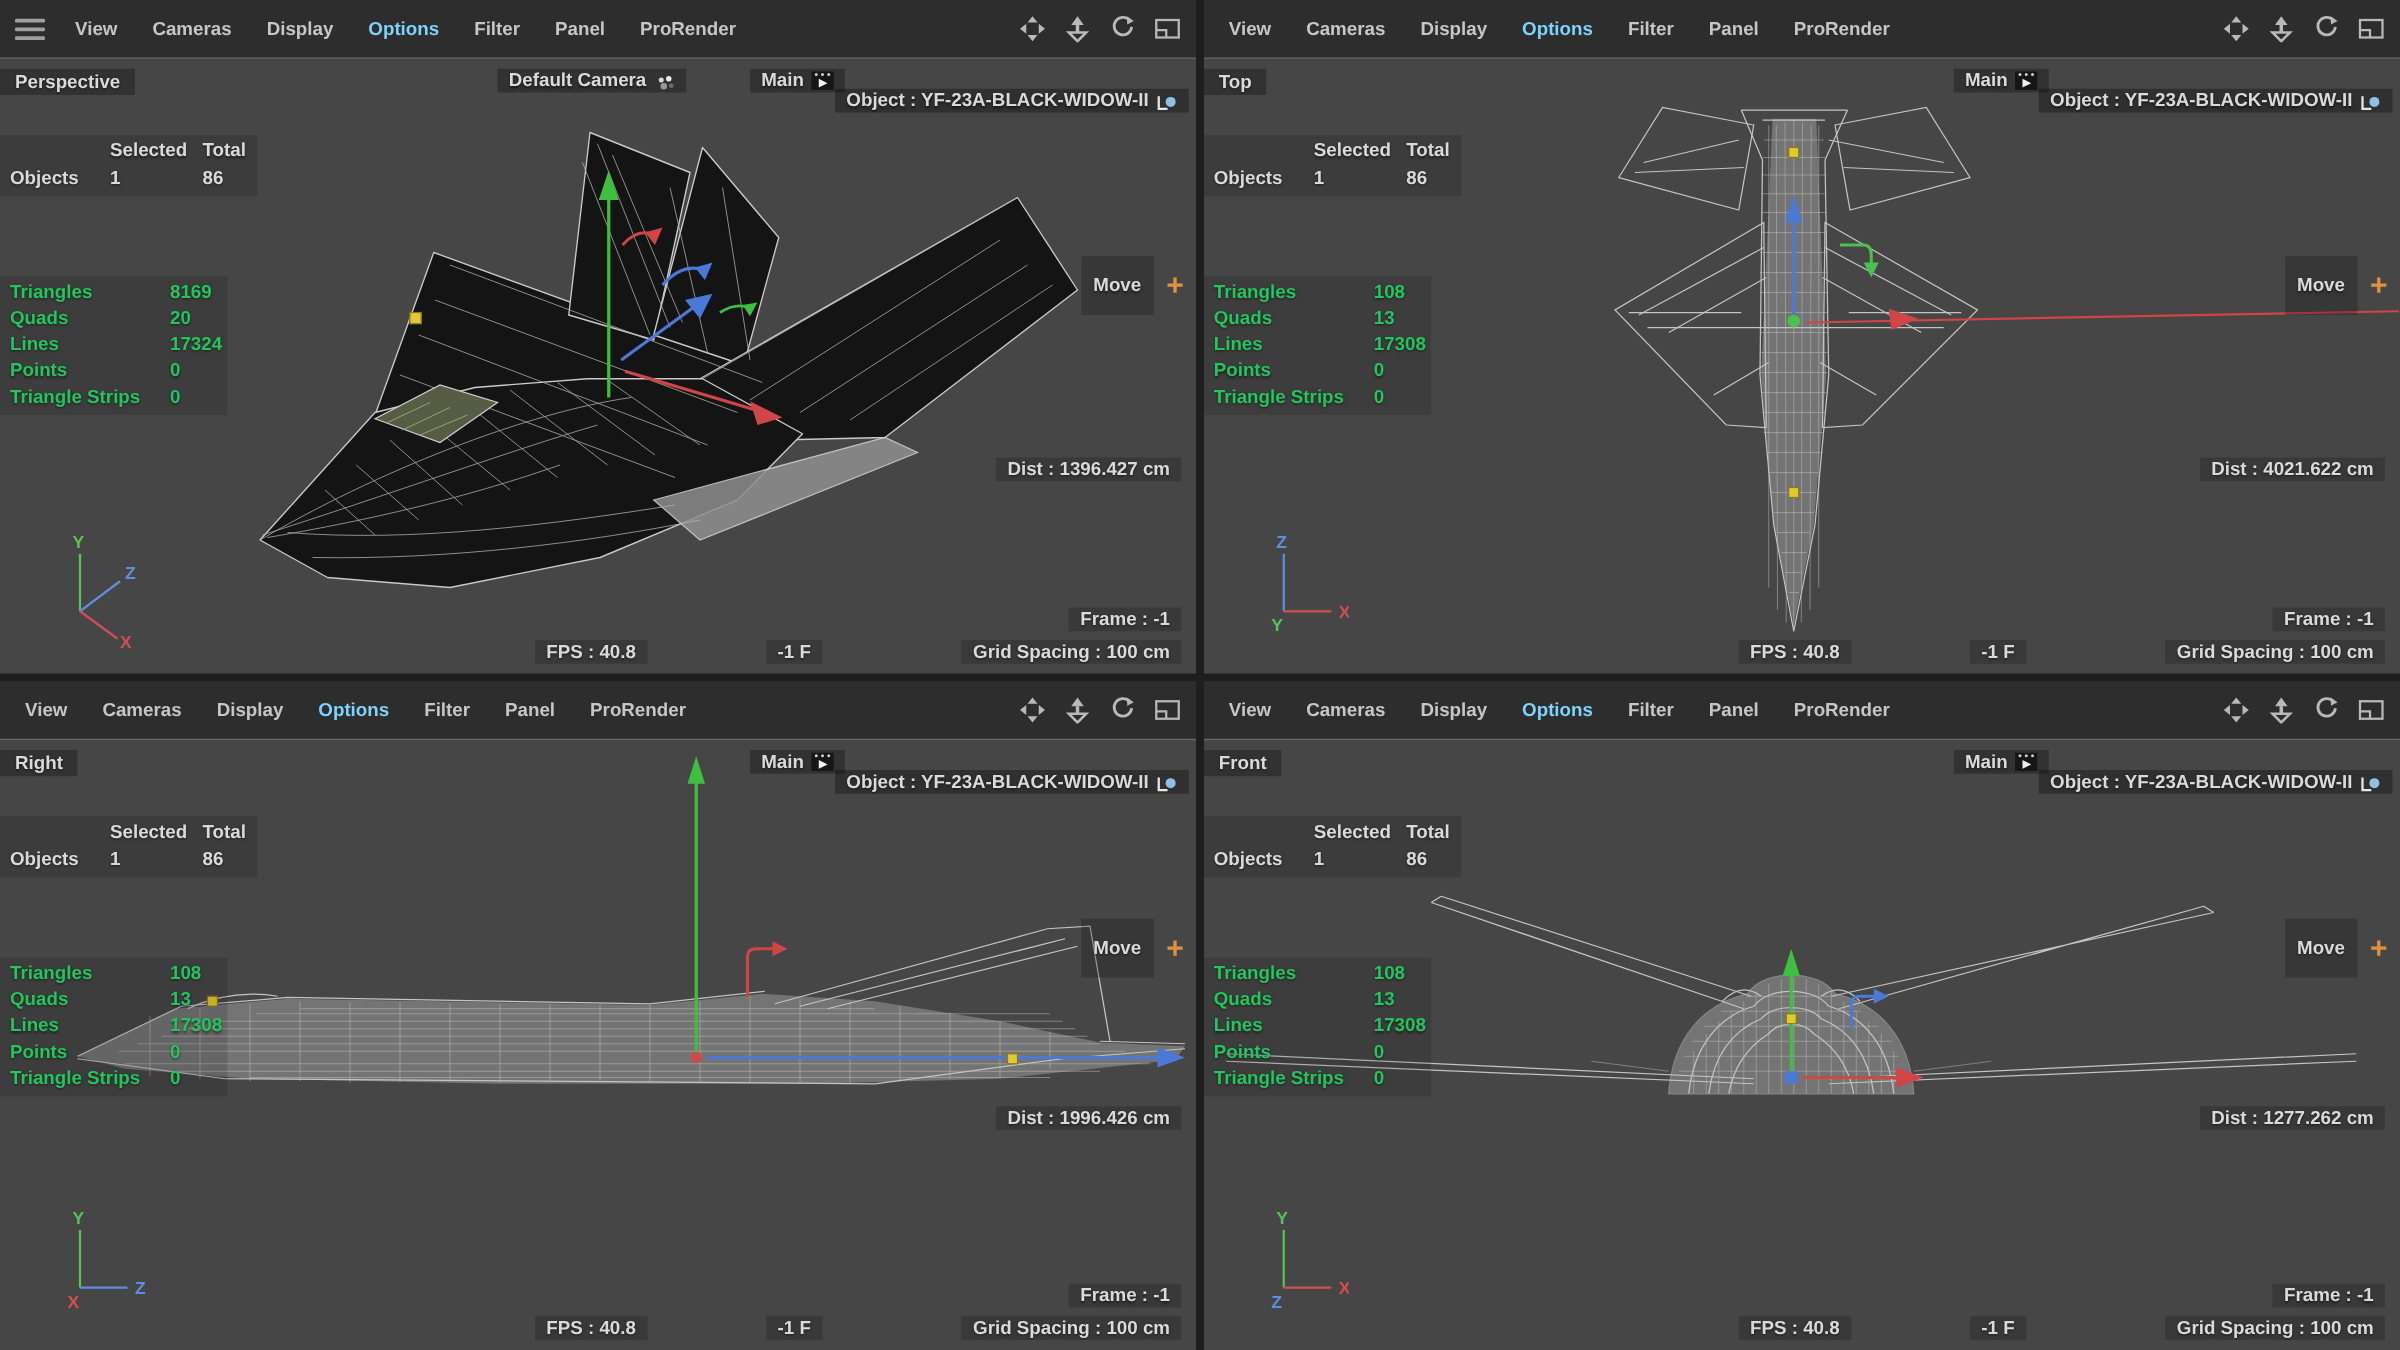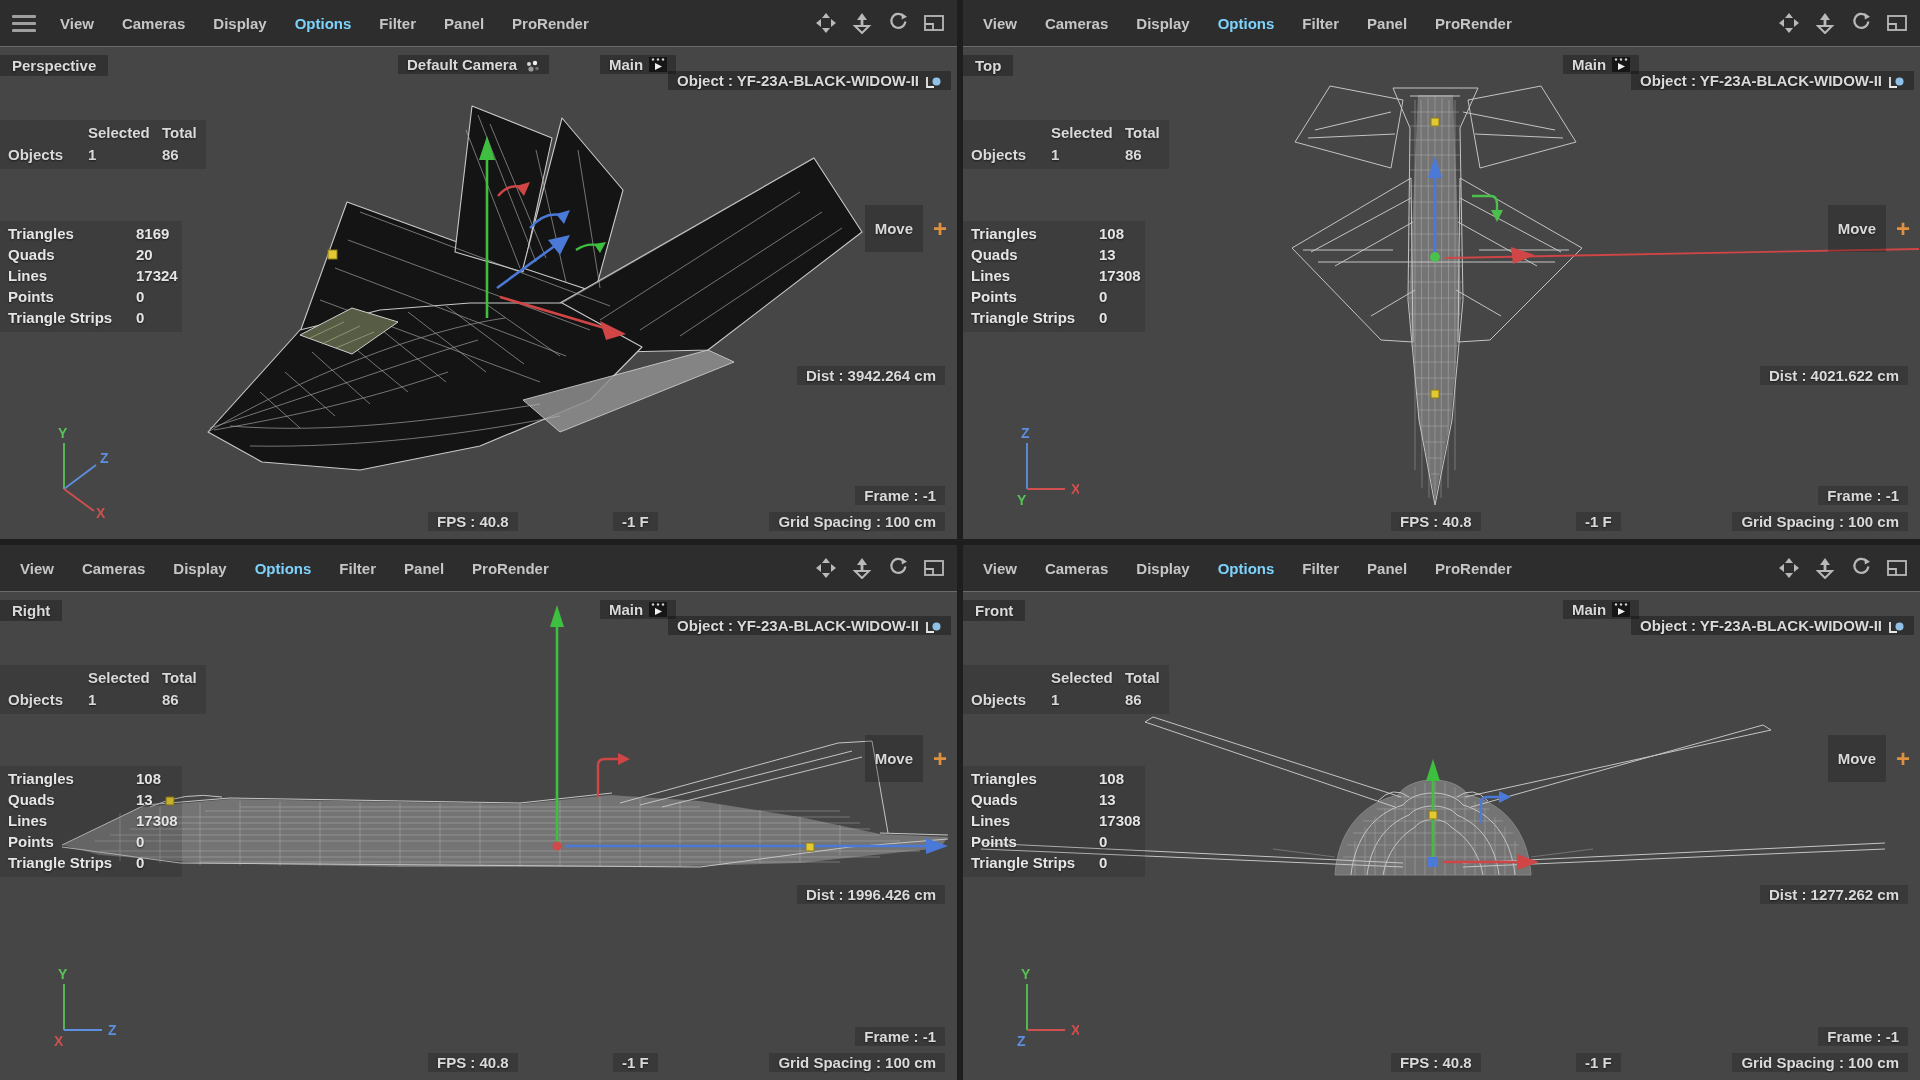--- a/index.html
+++ b/index.html
@@ -17,25 +17,25 @@
   .hamburger{width:24px;margin:0 10px 0 12px;display:flex;flex-direction:column;gap:4px;cursor:pointer;}
   .hamburger span{height:3px;background:#9f9f9f;border-radius:1px;}
   .vp-icons{margin-left:auto;display:flex;gap:14px;padding-right:12px;align-items:center;}
   .vp-icons svg{display:block;}
   .hud{position:absolute;font-size:15px;font-weight:600;color:#dadada;background:rgba(12,12,12,0.22);
     padding:1px 9px;white-space:nowrap;z-index:20;text-shadow:0 1px 2px rgba(0,0,0,0.55);}
   .viewlabel{left:0;top:55px;background:rgba(0,0,0,0.28);padding:2px 12px;}
   .camera{left:398px;top:55px;display:flex;align-items:flex-end;gap:7px;background:rgba(0,0,0,0.28);}
   .mainbox{left:600px;top:55px;display:flex;align-items:center;gap:6px;background:rgba(0,0,0,0.28);}
   .objectrow{right:6px;top:71px;display:flex;align-items:flex-end;gap:6px;background:rgba(0,0,0,0.30);z-index:21;}
-  .selblock{left:0;top:120px;width:206px;background:rgba(0,0,0,0.14);padding:4px 0 6px;z-index:20;}
+  .selblock{left:0;top:108px;width:206px;background:rgba(0,0,0,0.14);padding:4px 0 6px;z-index:20;}
   .selgrid{display:grid;grid-template-columns:80px 74px 50px;row-gap:5px;font-size:15px;font-weight:600;color:#dadada;}
   .selgrid div{padding-left:8px;}
   .geoblock{left:0;top:221px;width:182px;background:rgba(0,0,0,0.12);padding:4px 0 6px;z-index:20;}
-  .geogrid{display:grid;grid-template-columns:128px auto;row-gap:4px;font-size:15px;font-weight:600;color:#e5e5e5;}
+  .geogrid{display:grid;grid-template-columns:128px auto;row-gap:4px;font-size:15px;font-weight:600;color:#22c55e;}
   .geogrid div{padding-left:8px;white-space:nowrap;}
   .move{right:10px;display:flex;align-items:center;gap:10px;background:none;padding:0;}
   .move .mlabel{background:rgba(12,12,12,0.25);padding:15px 10px;}
   .move .plus{color:#e0913f;font-size:24px;font-weight:700;line-height:20px;text-shadow:none;background:none;}
   .top-move{top:205px;} .bot-move{top:190px;}
   .dist{right:12px;} .top-dist{top:366px;} .bot-dist{top:340px;}
   .framehud{right:12px;bottom:34px;}
   .gridhud{right:12px;bottom:8px;}
   .fpshud{left:428px;bottom:8px;}
   .fshort{left:613px;bottom:8px;}
@@ -176,21 +176,21 @@
         <div>Points</div>
           <div>0</div>
         <div>Triangle Strips</div>
           <div>0</div>
       </div>
     </div>
     <div class="hud move top-move">
       <span class="mlabel">Move</span>
       <span class="plus">+</span>
     </div>
-    <div class="hud dist top-dist">Dist : 3942.264 cm</div>
+    <div class="hud dist top-dist">Dist : 1396.427 cm</div>
     <div class="hud framehud">Frame : -1</div>
     <div class="hud gridhud">Grid Spacing : 100 cm</div>
     <div class="hud fpshud">FPS : 40.8</div>
     <div class="hud fshort">-1 F</div>
     <svg class="gizmo" width="92" height="96">
       <line x1="40" y1="66" x2="40" y2="20" stroke="#58c158" stroke-width="1.8"></line>
       <line x1="40" y1="66" x2="72" y2="42" stroke="#5c8fe0" stroke-width="1.8"></line>
       <line x1="40" y1="66" x2="70" y2="88" stroke="#d05050" stroke-width="1.8"></line>
       <text x="34" y="15" fill="#58c158">Y</text>
       <text x="76" y="40" fill="#5c8fe0">Z</text>

